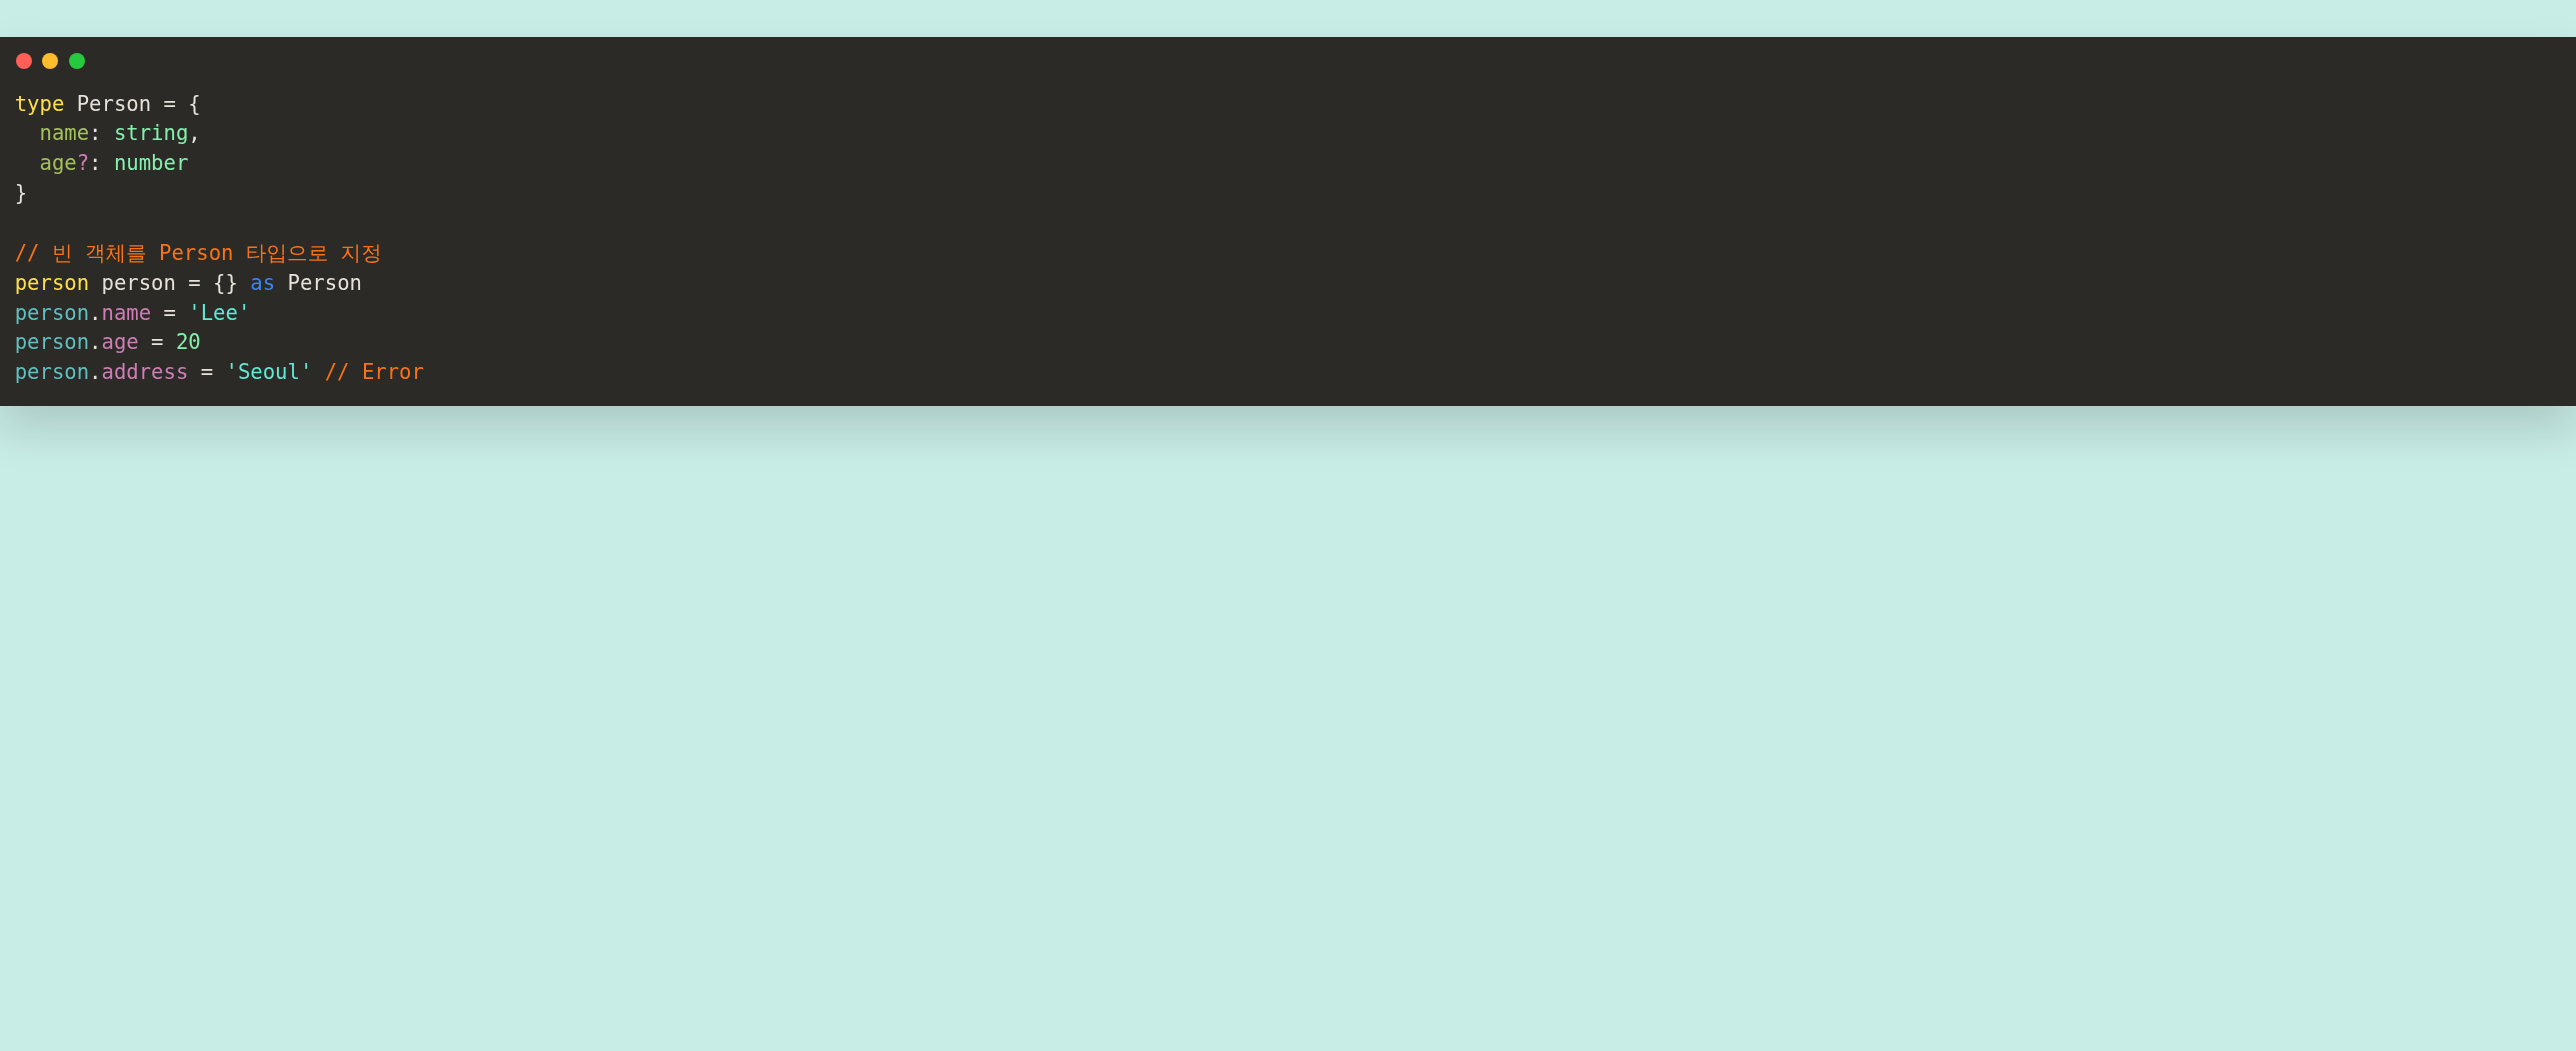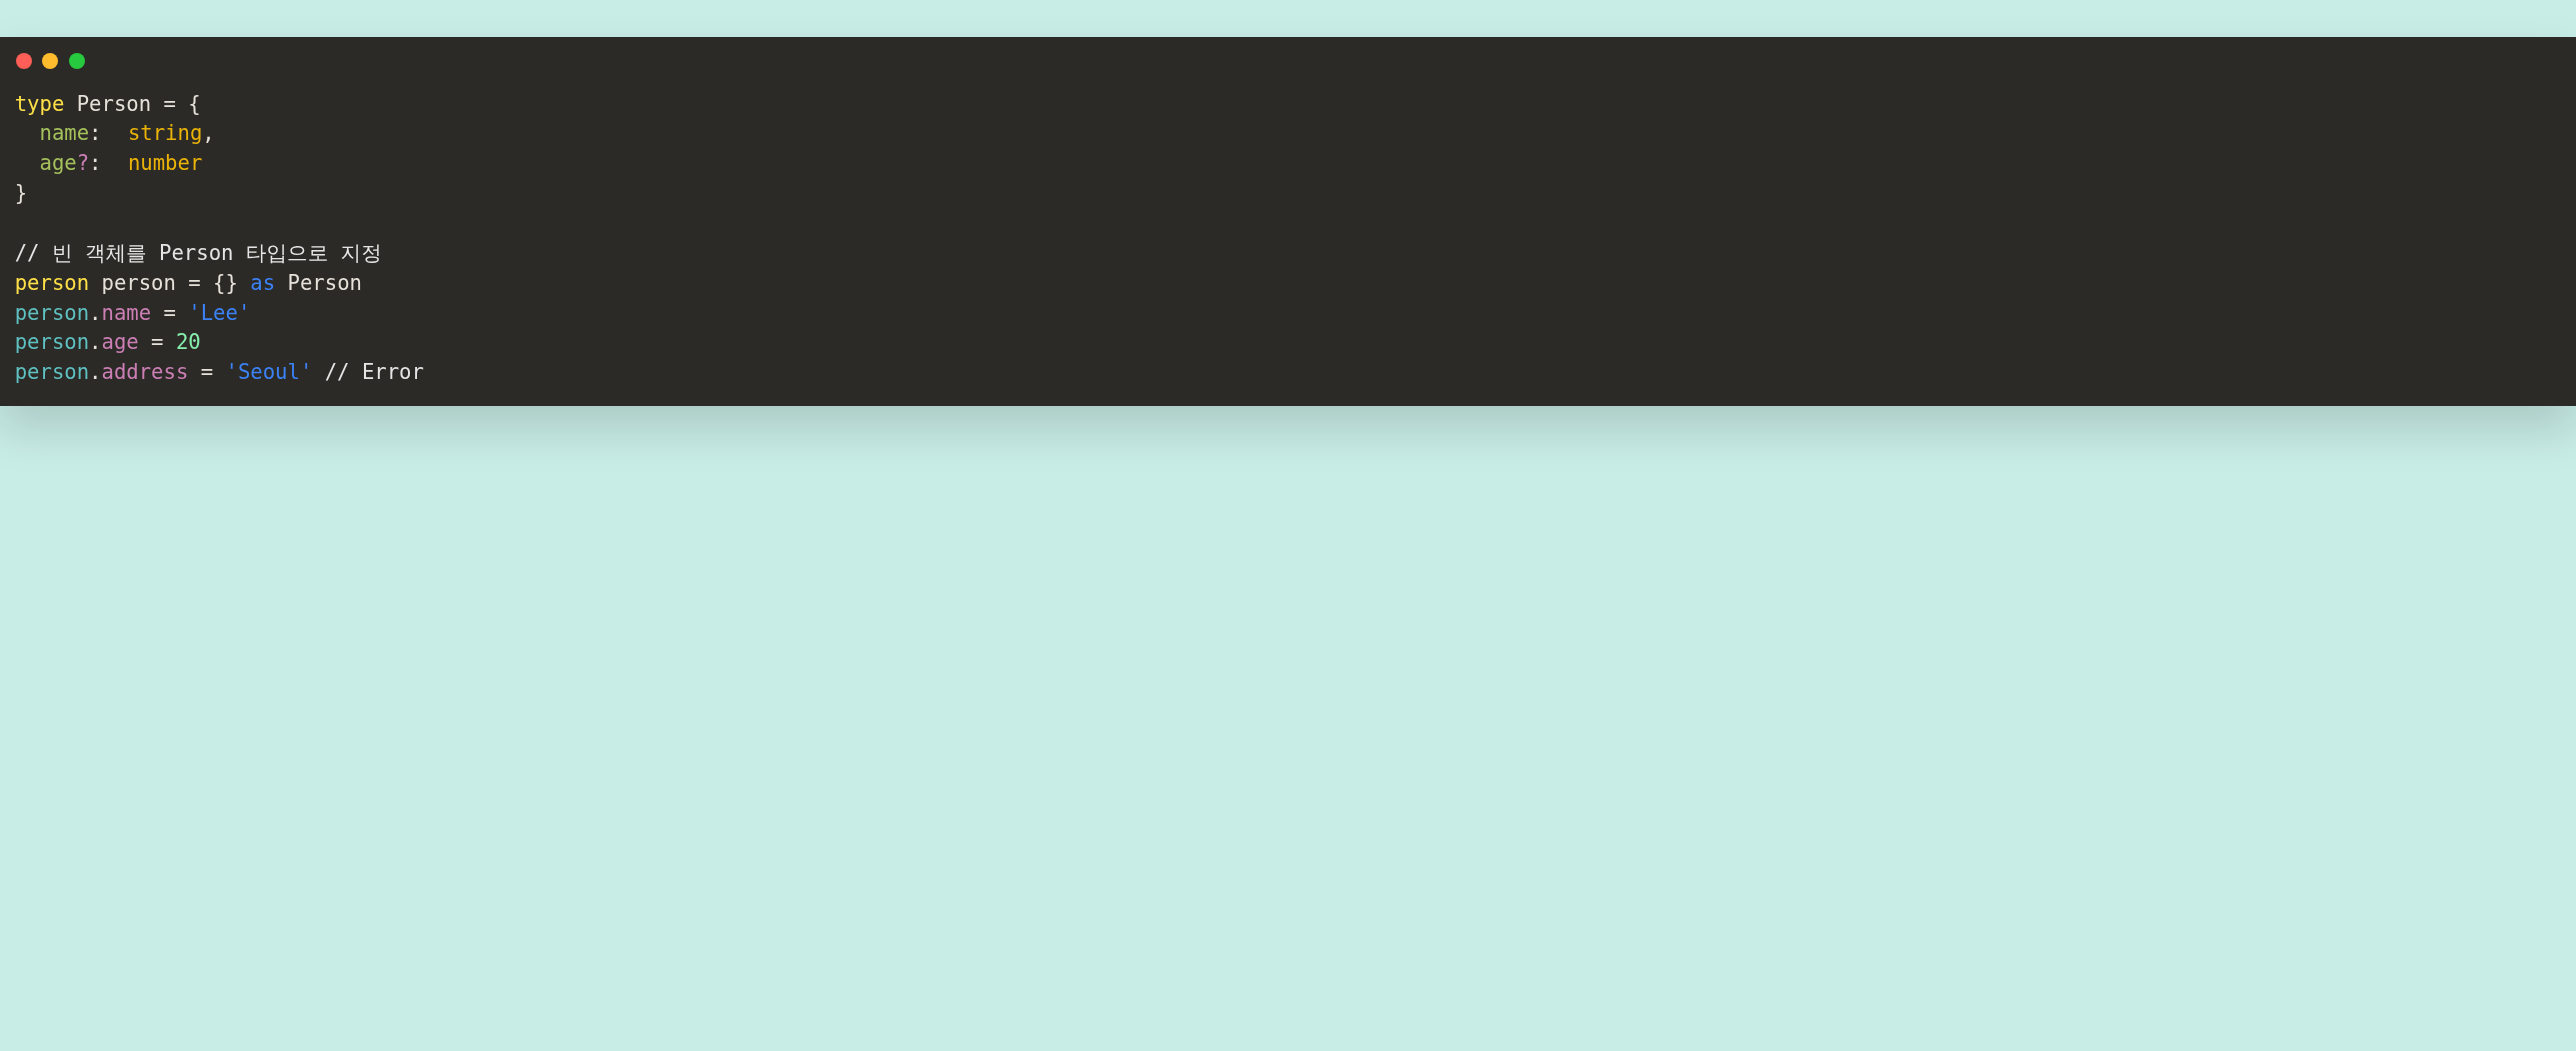--- a/index.html
+++ b/index.html
@@ -37,26 +37,26 @@
     line-height: 1.45;
     color: #e6e1d9;
     white-space: pre;
     overflow-x: auto;
   }
   .tok-kw      { color: #fde047; }
   .tok-type    { color: #e6e1d9; }
   .tok-prop    { color: #a4c15b; }
   .tok-qmark   { color: #cc7fb5; }
   .tok-punc    { color: #e6e1d9; }
-  .tok-builtin { color: #eab308; margin-left: 14px; }
-  .tok-comment { color: #e5e5e5; }
+  .tok-builtin { color: #86efac; }
+  .tok-comment { color: #f97316; }
   .tok-var     { color: #e6e1d9; }
   .tok-obj     { color: #5ec0c0; }
   .tok-member  { color: #cc7fb5; }
-  .tok-string  { color: #3b82f6; }
+  .tok-string  { color: #5eead4; }
   .tok-num     { color: #86efac; }
   .tok-as      { color: #3b82f6; }
 </style>
 </head>
 <body>
 
 <div class="window">
   <div class="titlebar">
     <span class="dot red"></span>
     <span class="dot yellow"></span>

